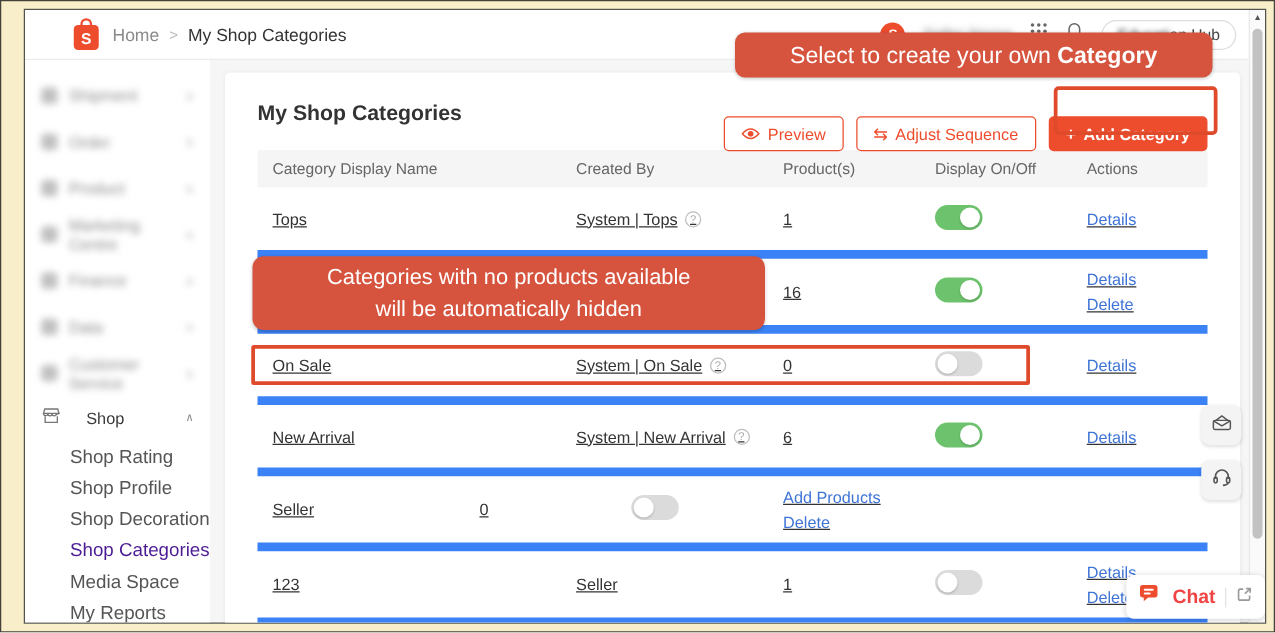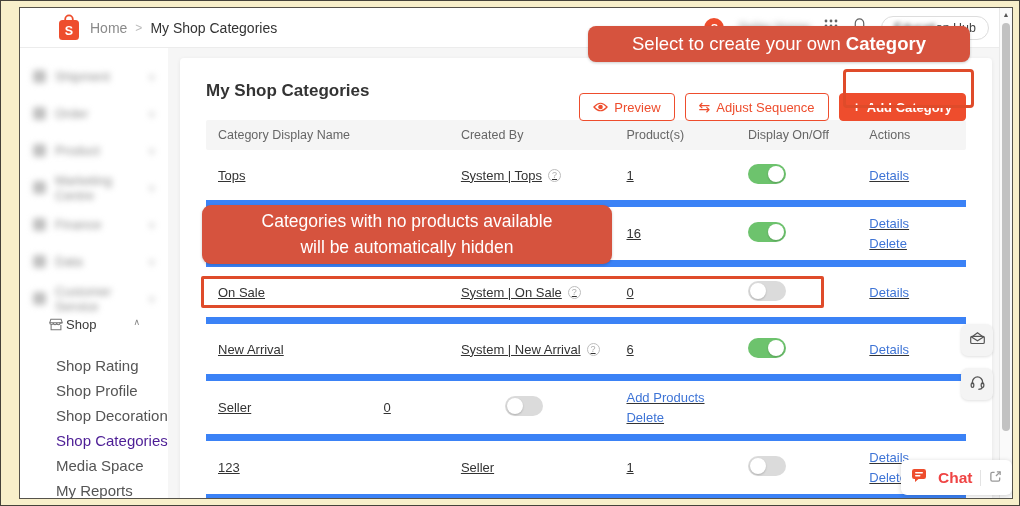--- a/index.html
+++ b/index.html
@@ -27,21 +27,21 @@
   .blurpart { filter:blur(2px); }
 
   
   .sidebar { position:absolute; left:0; top:40px; width:148px; bottom:0; background:#fff;
              padding-top:10px; overflow:hidden; z-index:4; }
   .s-item { display:flex; align-items:center; height:37px; padding:0 13px; font-size:13px;
             color:#8d8d8d; cursor:pointer; }
   .s-blur { filter:blur(3px); display:flex; align-items:center; gap:9px; flex:1; }
   .s-ico { width:13px; height:13px; background:#c0c0c0; border-radius:3px; flex:none; }
   .s-chев, .s-chev { margin-left:auto; color:#9a9a9a; font-size:9px; }
-  .shop-head { display:flex; gap:2px; height:34px; padding:0 28px;
+  .shop-head { display:flex; align-items:center; gap:20px; height:34px; padding:0 13px;
                font-size:13px; color:#3a3a3a; cursor:pointer; }
   .shop-head .s-chev { font-size:9px; color:#888; }
   .shop-sub { padding:2px 0 4px 0; }
   .shop-sub-item { font-size:15px; color:#555; padding:4px 0 4px 36px; cursor:pointer; }
   .shop-sub-item.active { color:#4c1d95; }
   .s-bottom { margin-top:6px; border-top:1px solid #f1f1f1; }
 
   
   .card { position:absolute; left:160px; top:50px; width:812px; bottom:-8px; background:#fff;
           border-radius:4px; box-shadow:0 1px 4px rgba(0,0,0,.07); padding:18px 26px 0 26px; z-index:3; }

